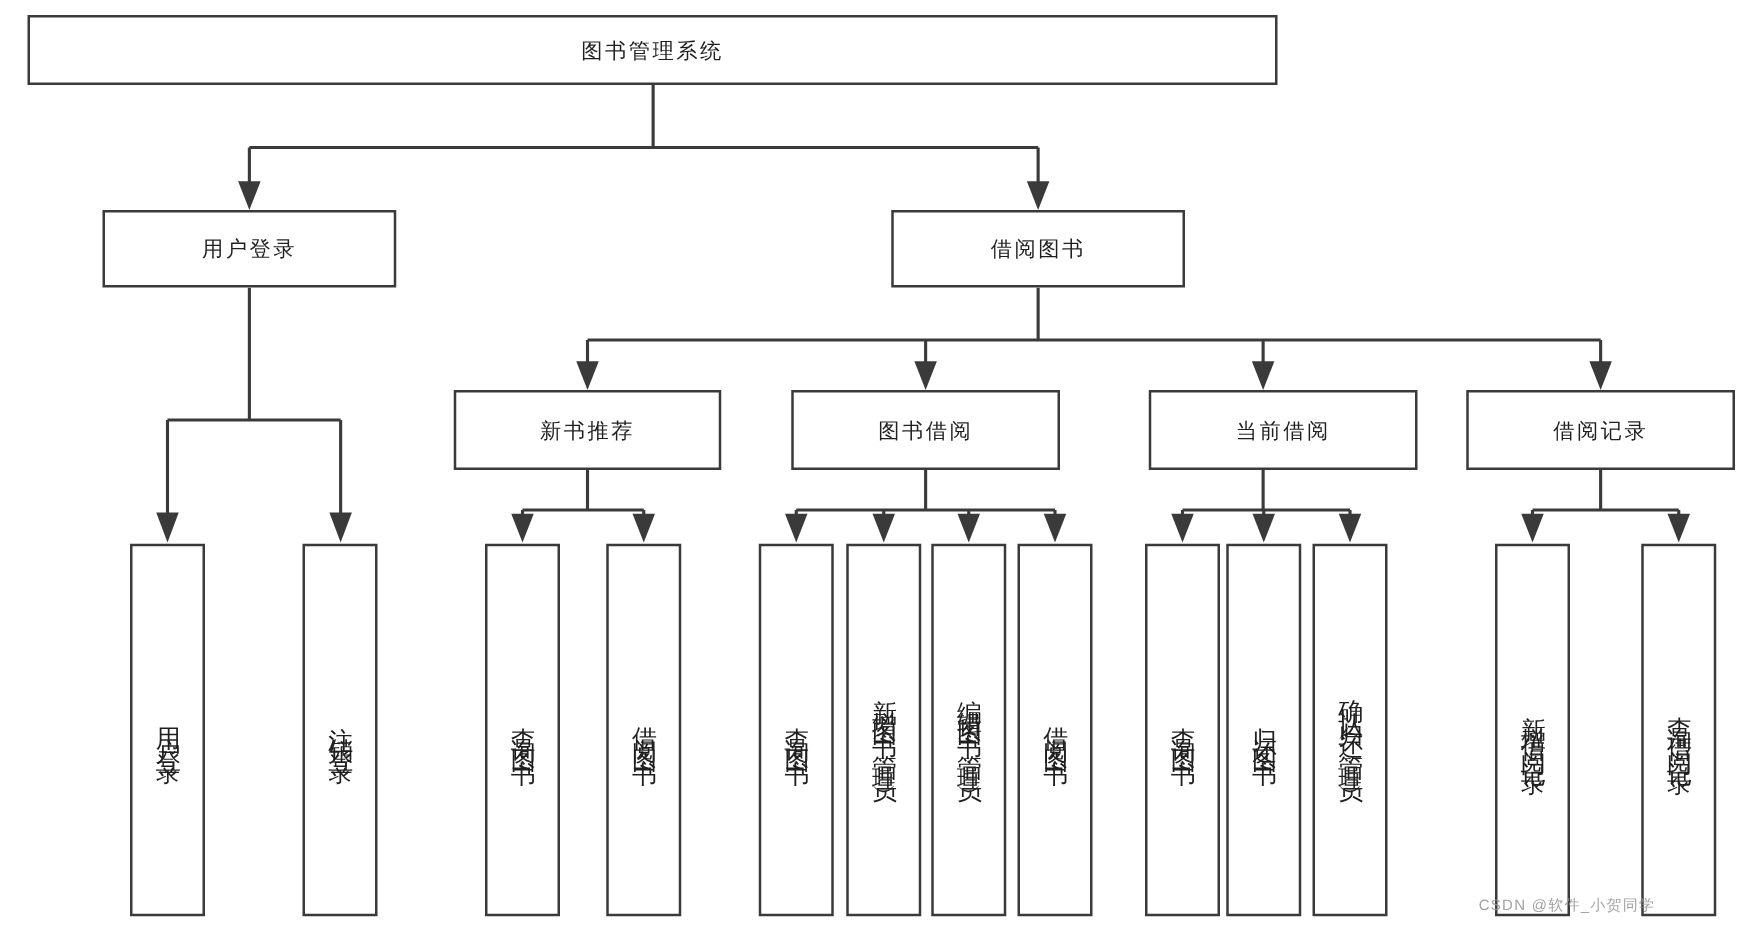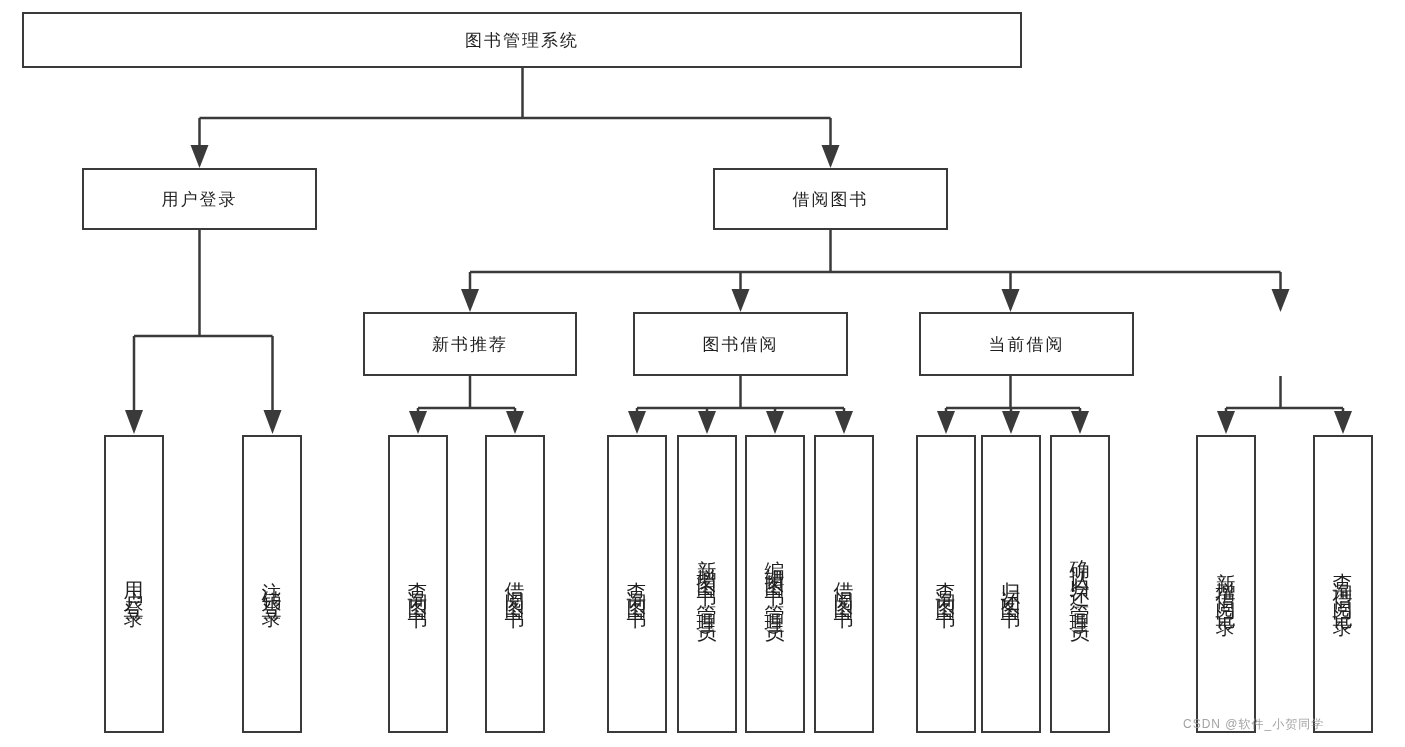--- a/index.html
+++ b/index.html
@@ -145,20 +145,23 @@
 
   <div class="box" style="left:633px; top:312px; width:215px; height:64px;">
     <span class="hlabel">图书借阅</span>
   </div>
   <div class="box" style="left:363px; top:312px; width:214px; height:64px;">
     <span class="hlabel">新书推荐</span>
   </div>
   <div class="box" style="left:903px; top:312px; width:215px; height:64px;margin-left:16px;">
     <span class="hlabel">当前借阅</span>
   </div>
+  <div class="box" style="left:1173px; top:312px; width:215px; height:64px;">
+    <span class="hlabel">借阅记录</span>
+  </div>
 
   <div class="box leaf" style="left:104px;">
     <span class="vlabel">用户登录</span>
   </div>
   <div class="box leaf" style="left:242px;">
     <span class="vlabel">注销登录</span>
   </div>
   <div class="box leaf" style="left:388px;">
     <span class="vlabel">查询图书</span>
   </div>

